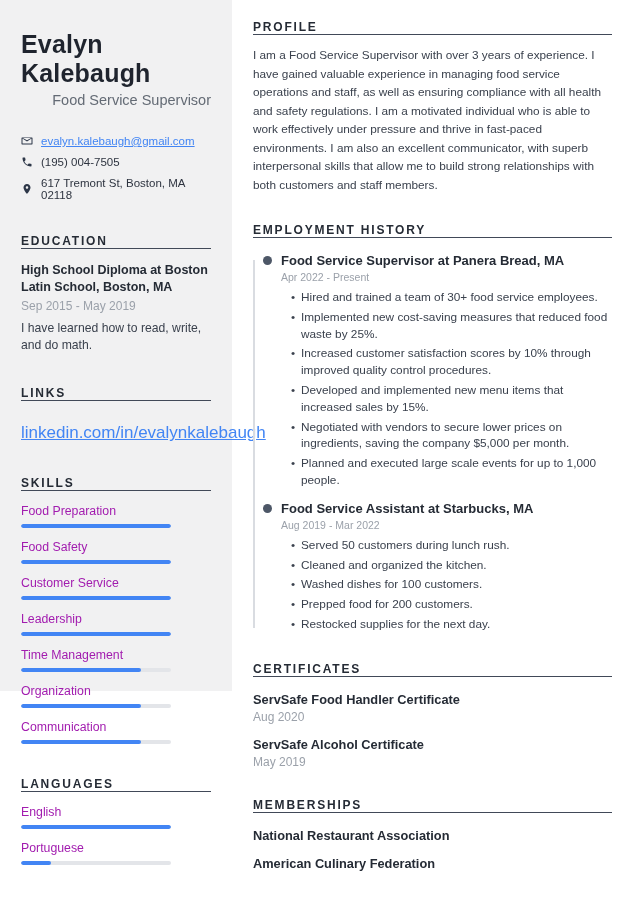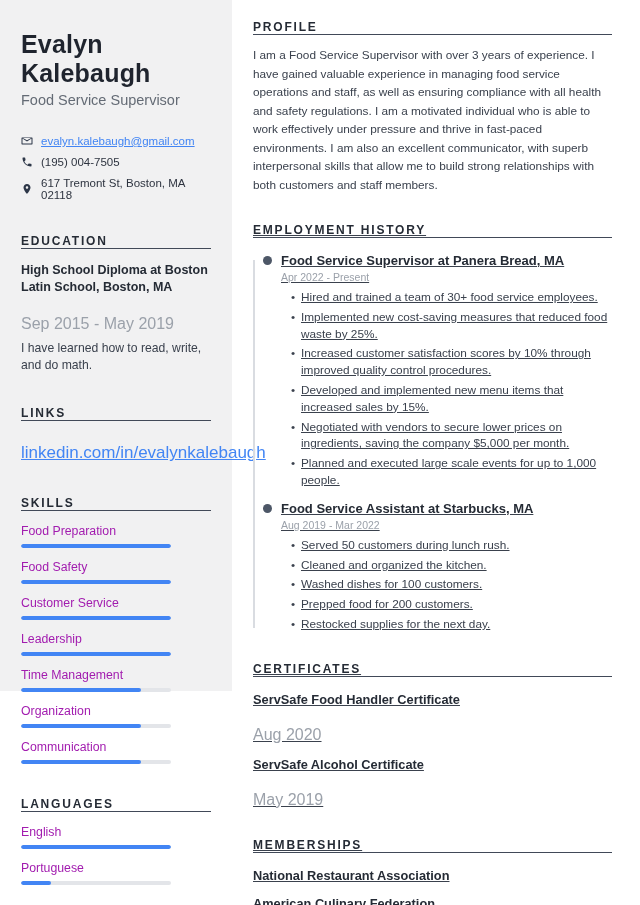--- a/index.html
+++ b/index.html
@@ -23,20 +23,21 @@
     font-size:25px;
     font-weight:bold;
     color:#1f242e;
     line-height:1.14;
     letter-spacing:0.2px;
   }
   .job-subtitle {
     font-size:14.5px;
     color:#646b75;
     margin-top:5px;
+    text-align:right;
   }
   .contact { margin-top:27px; }
   .contact-row {
     display:flex;
     align-items:center;
     margin-bottom:9px;
     font-size:11.5px;
     color:#2e3440;
   }
   .contact-row .cicon {
@@ -60,23 +61,23 @@
     border-bottom:1.5px solid #414958;
   }
   .edu-degree {
     margin-top:13px;
     font-size:12.5px;
     font-weight:bold;
     color:#252b35;
     line-height:1.35;
   }
   .muted-date {
-    font-size:16px;
+    font-size:12px;
     color:#9ba1aa;
-    margin-top:19px;
+    margin-top:3px;
   }
   .edu-desc {
     margin-top:7px;
     font-size:12.2px;
     line-height:1.38;
     color:#3a414d;
   }
   .links-item { margin-top:22px; font-size:17px; }
   .skill-item { margin-top:12px; }
   .skill-item:first-of-type { margin-top:13px; }
@@ -94,21 +95,21 @@
     flex:1;
     padding:20px 28px 0 21px;
   }
   .main-section { margin-bottom:0; }
   .profile-text {
     margin-top:11px;
     font-size:11.8px;
     line-height:18.5px;
     color:#3a414d;
   }
-  .gap-30 { margin-top:29px;text-decoration:underline; }
+  .gap-30 { margin-top:29px; }
   
   .timeline {
     position:relative;
     margin-top:15px;
     padding-left:28px;
   }
   .timeline::before {
     content:"";
     position:absolute;
     left:0; top:7px; bottom:5px;

